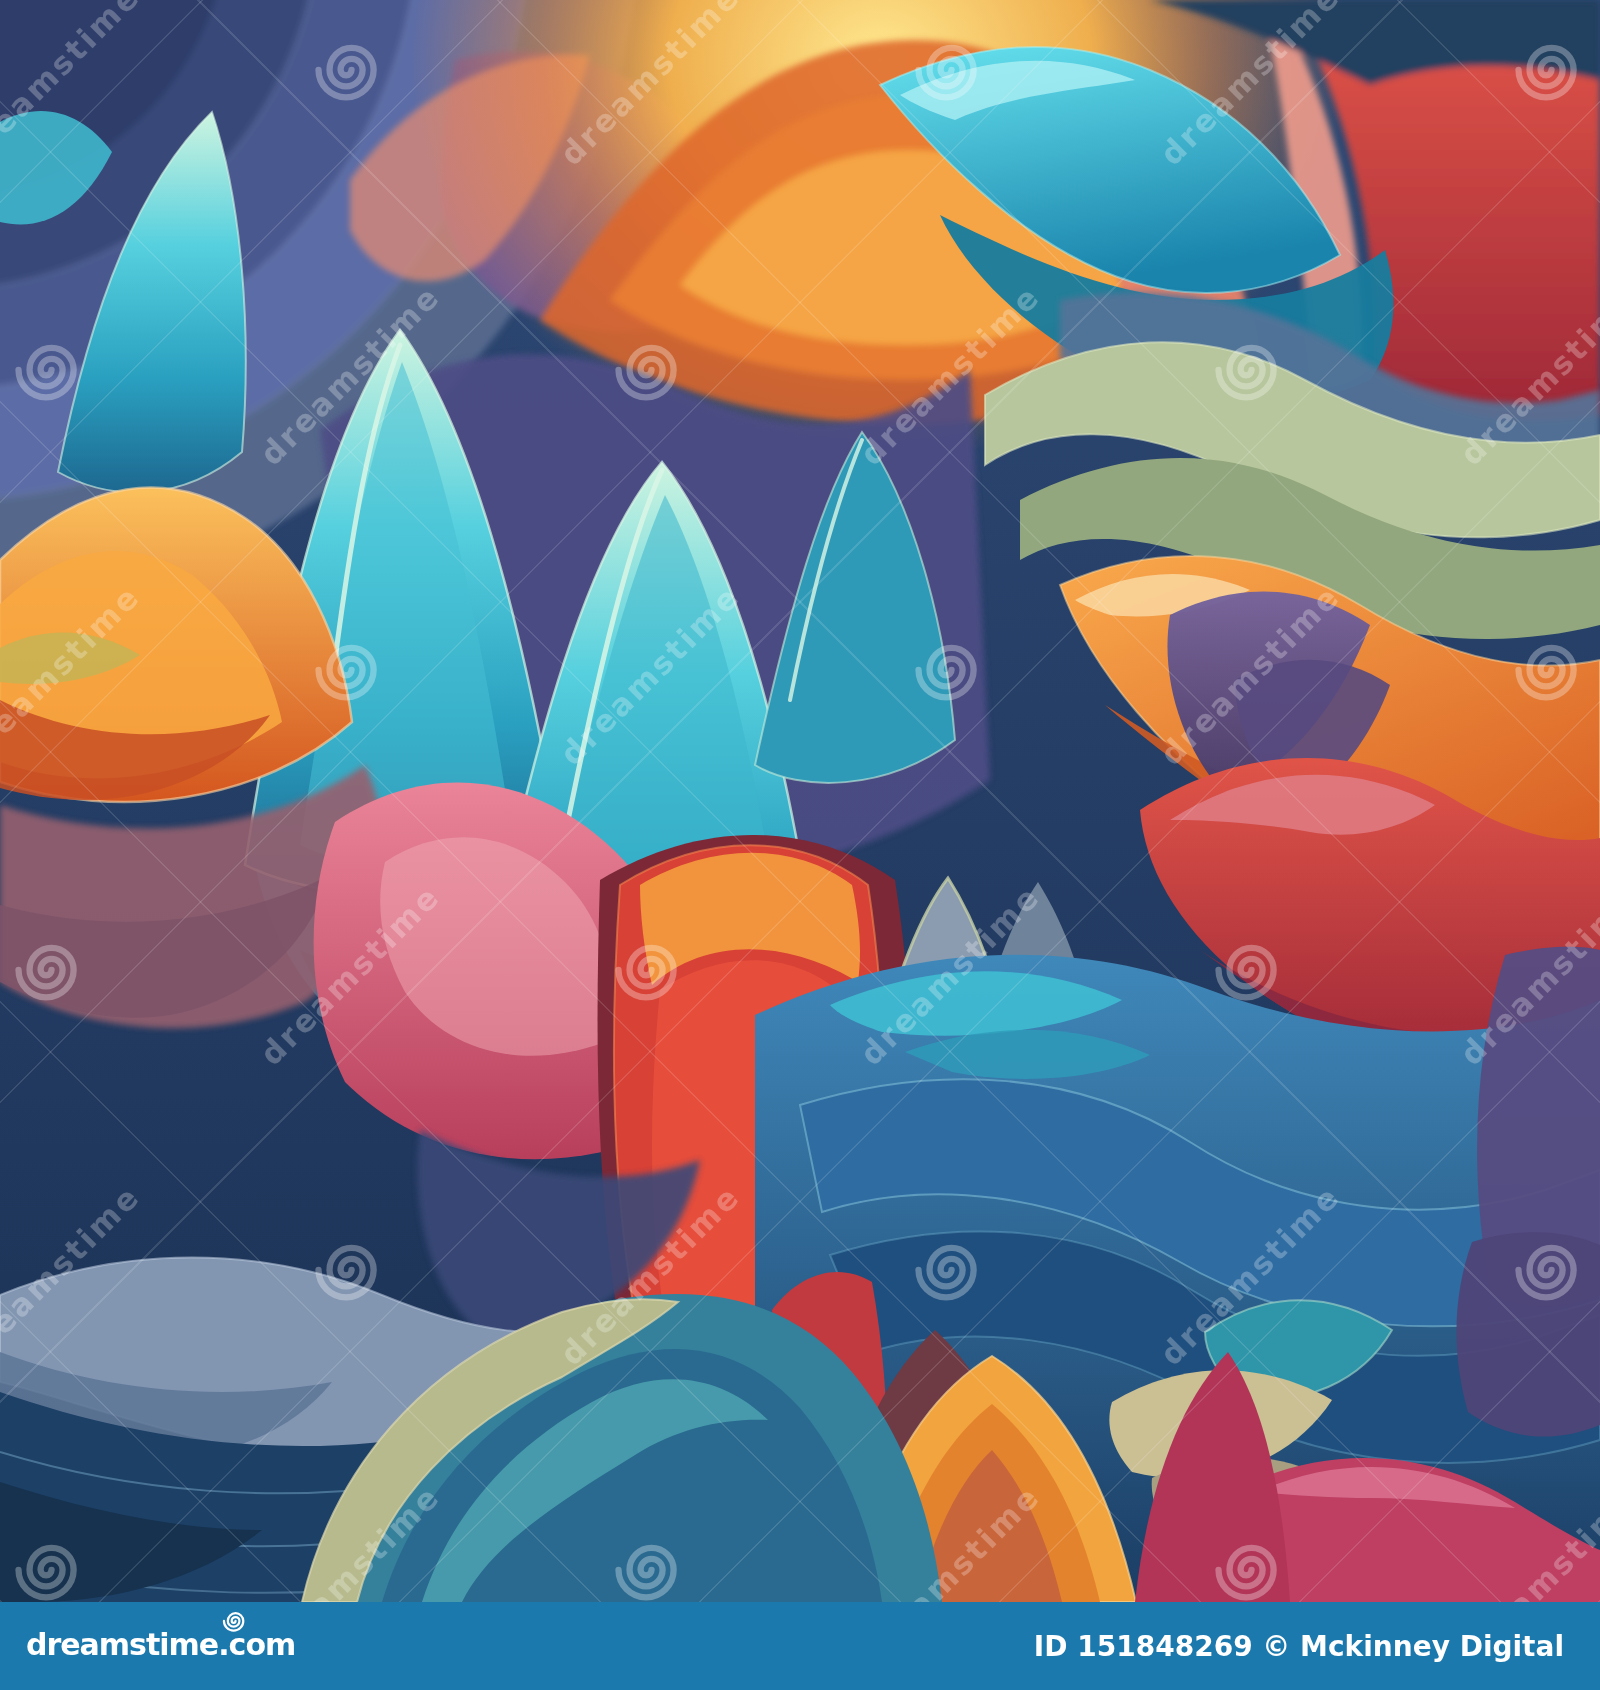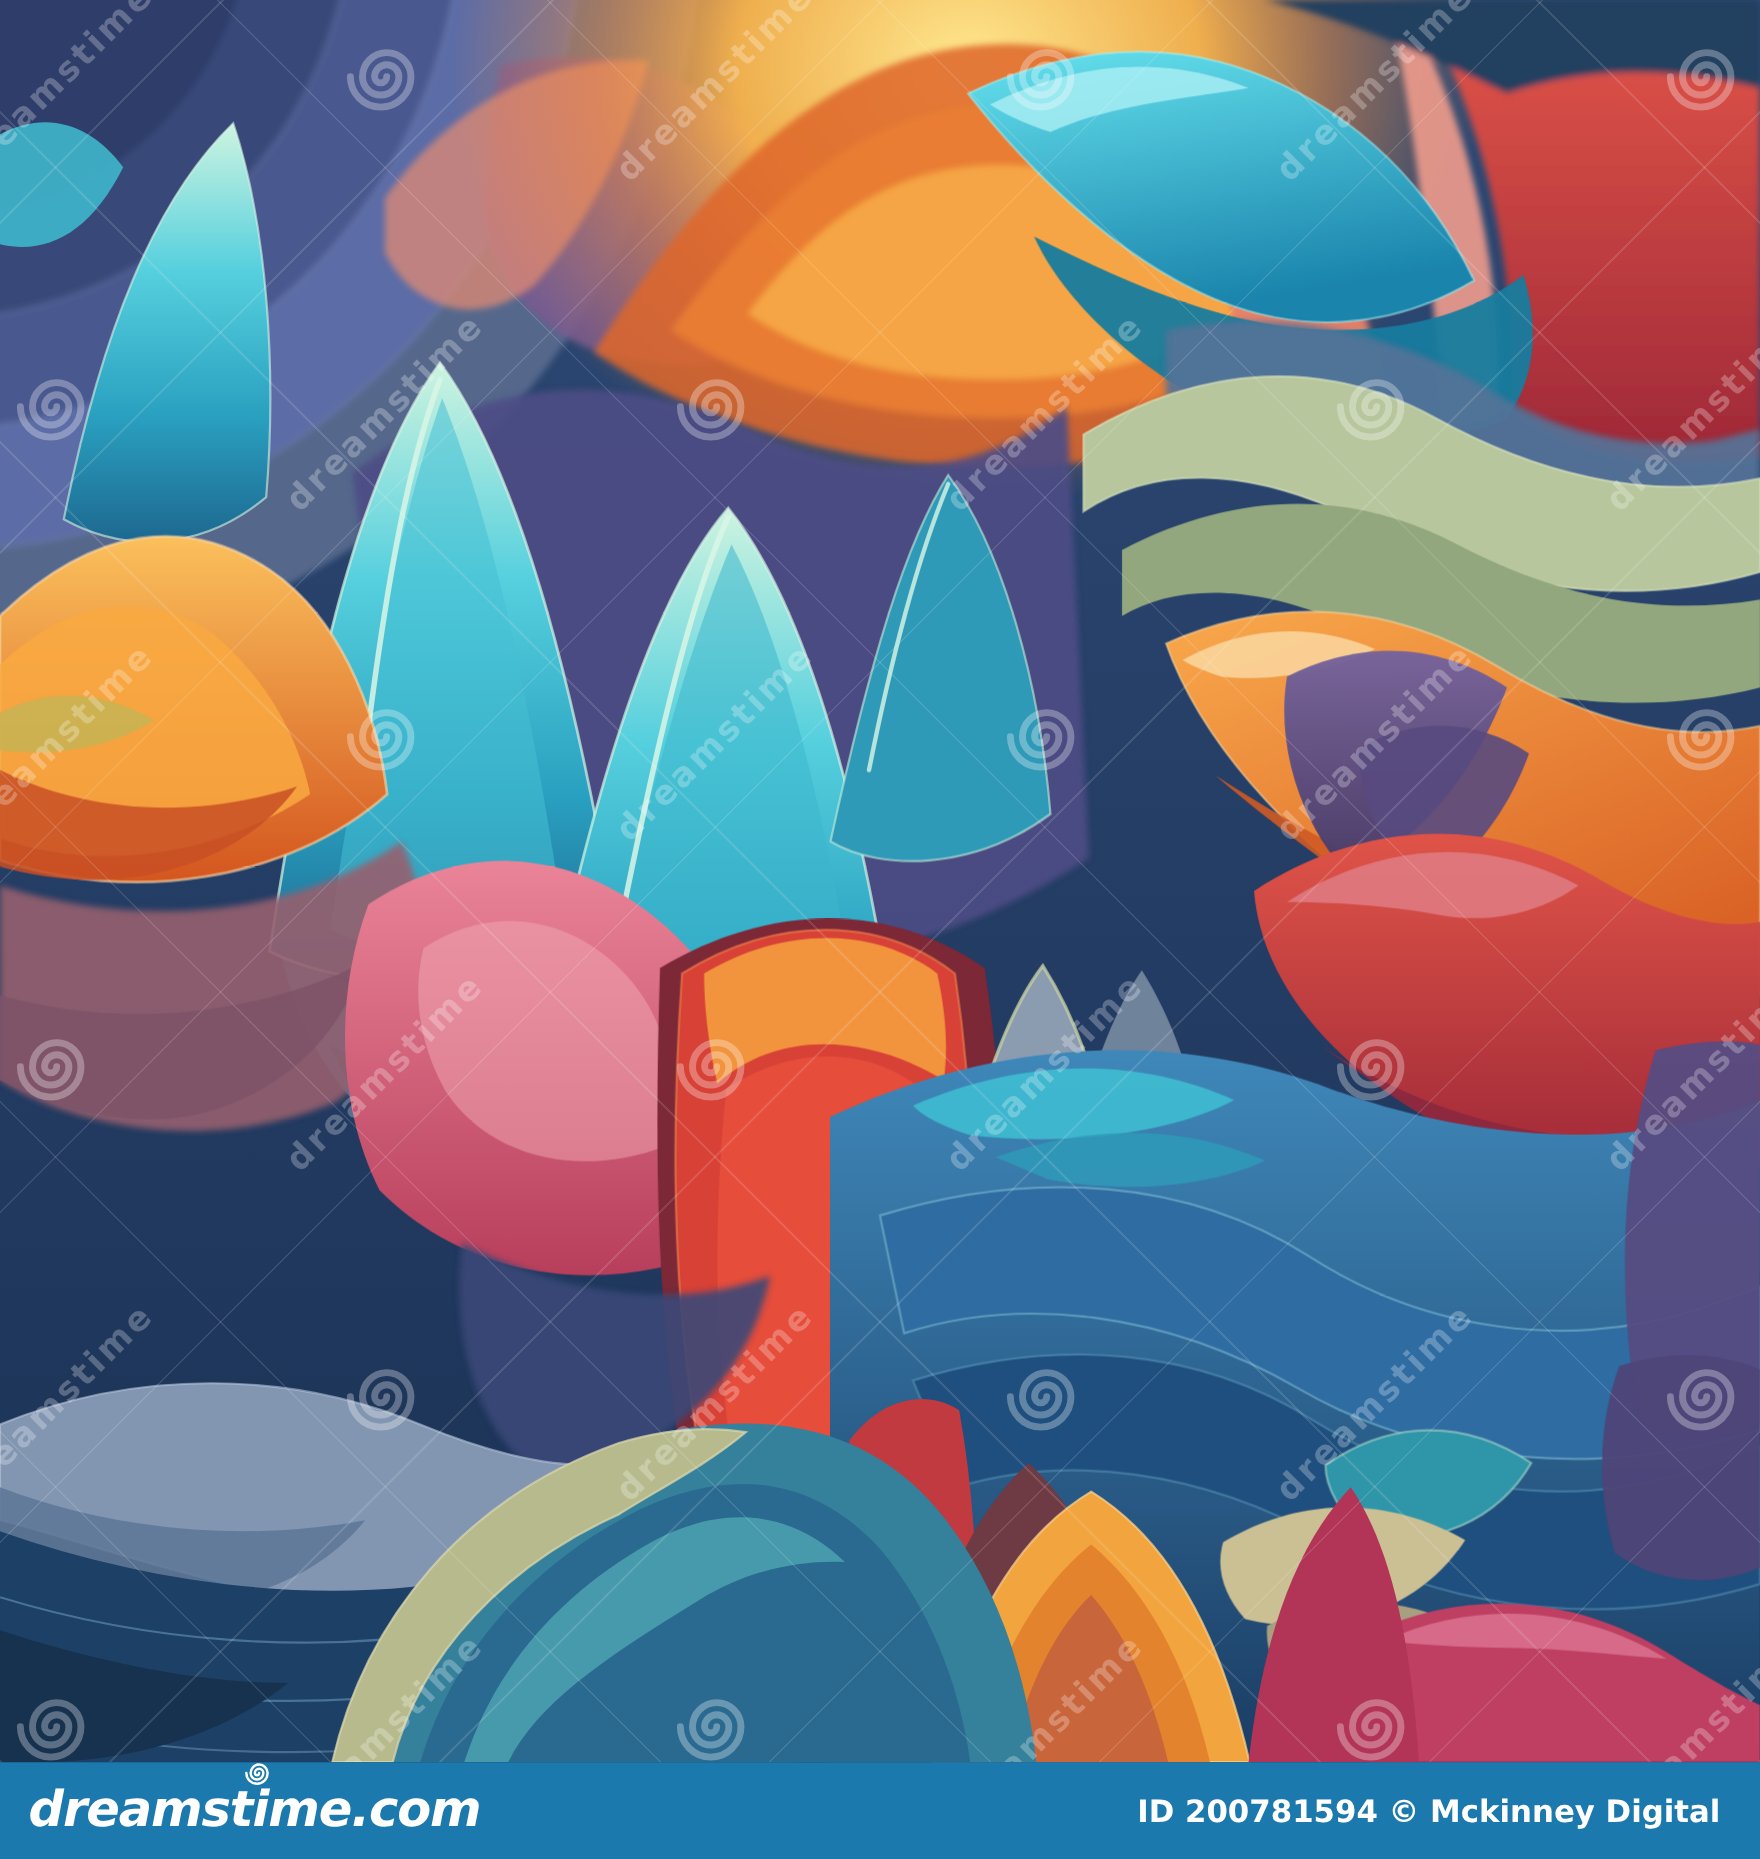--- a/index.html
+++ b/index.html
@@ -25,22 +25,22 @@
   }
   .wm-spiral{position:absolute;transform:translate(-50%,-50%);opacity:var(--wm-spiral-op,.3);}
   
   .bar{
     position:absolute;left:0;bottom:0;width:1600px;height:88px;box-sizing:border-box;
     background:var(--bar-color,#1b79ad);
     display:flex;align-items:center;justify-content:space-between;
     padding:0 26px;
   }
   .logo{
-    position:relative;color:var(--bar-text,#fff);font-size:45px;font-weight:bold;
-    letter-spacing:-1px;margin-top:-4px;font-style:italic;
+    position:relative;color:var(--bar-text,#fff);font-size:30px;font-weight:bold;
+    letter-spacing:-1px;margin-top:-4px;
   }
   .logo-spiral{position:absolute;left:196px;top:-18px;}
   .credit{color:var(--bar-text,#fff);font-size:28px;font-weight:bold;margin-right:10px;}
 </style>
 </head>
 <body>
 
 <div class="stage">
 
   <div class="art">
@@ -294,16 +294,16 @@
         </svg></div>
     </div>
 
   <footer class="bar">
     <div class="logo">
       <span>dreamstime.com</span>
       <svg class="logo-spiral" viewBox="-47 -43 94 86" width="26" height="26">
           <use href="#spiral-glyph"></use>
         </svg>
     </div>
-    <div class="credit">ID 200781594 © Mckinney Digital</div>
+    <div class="credit">ID 151848269 © Mckinney Digital</div>
   </footer>
 
 </div>
 
 </body></html>

